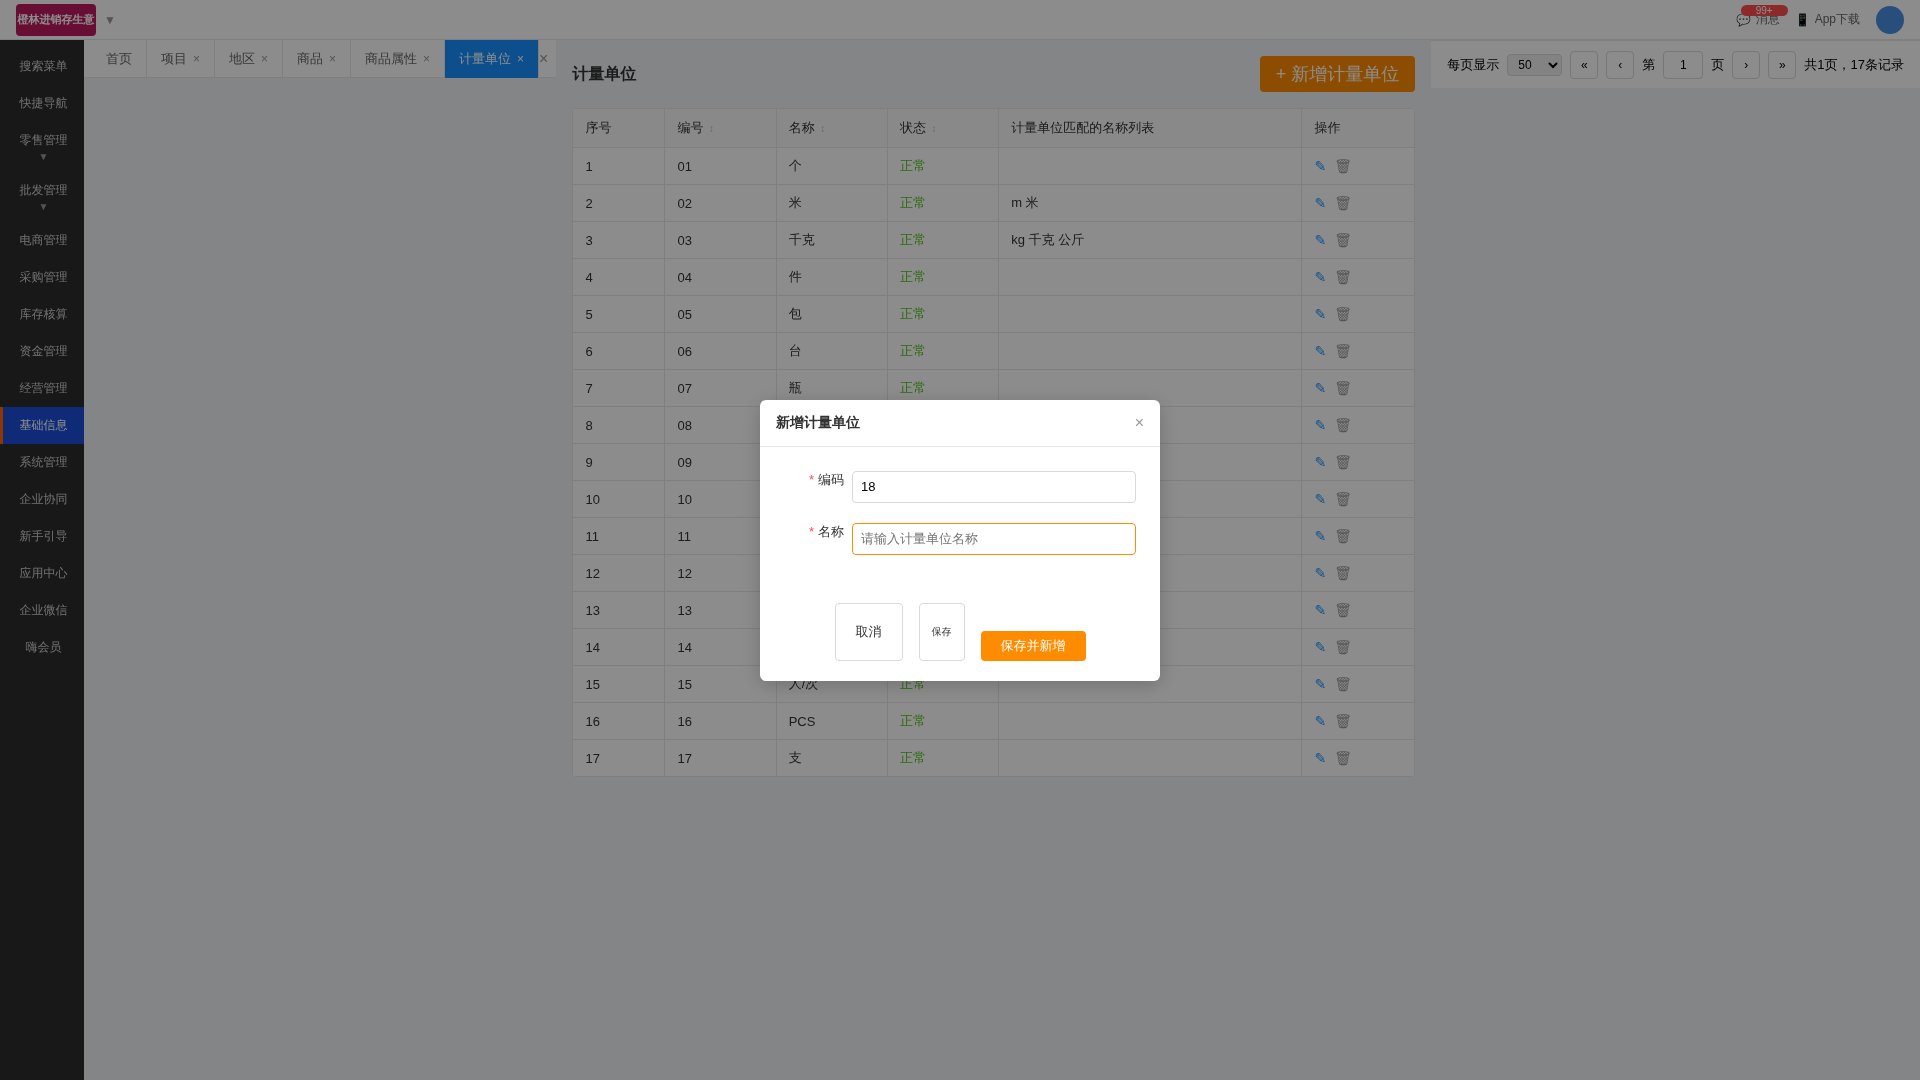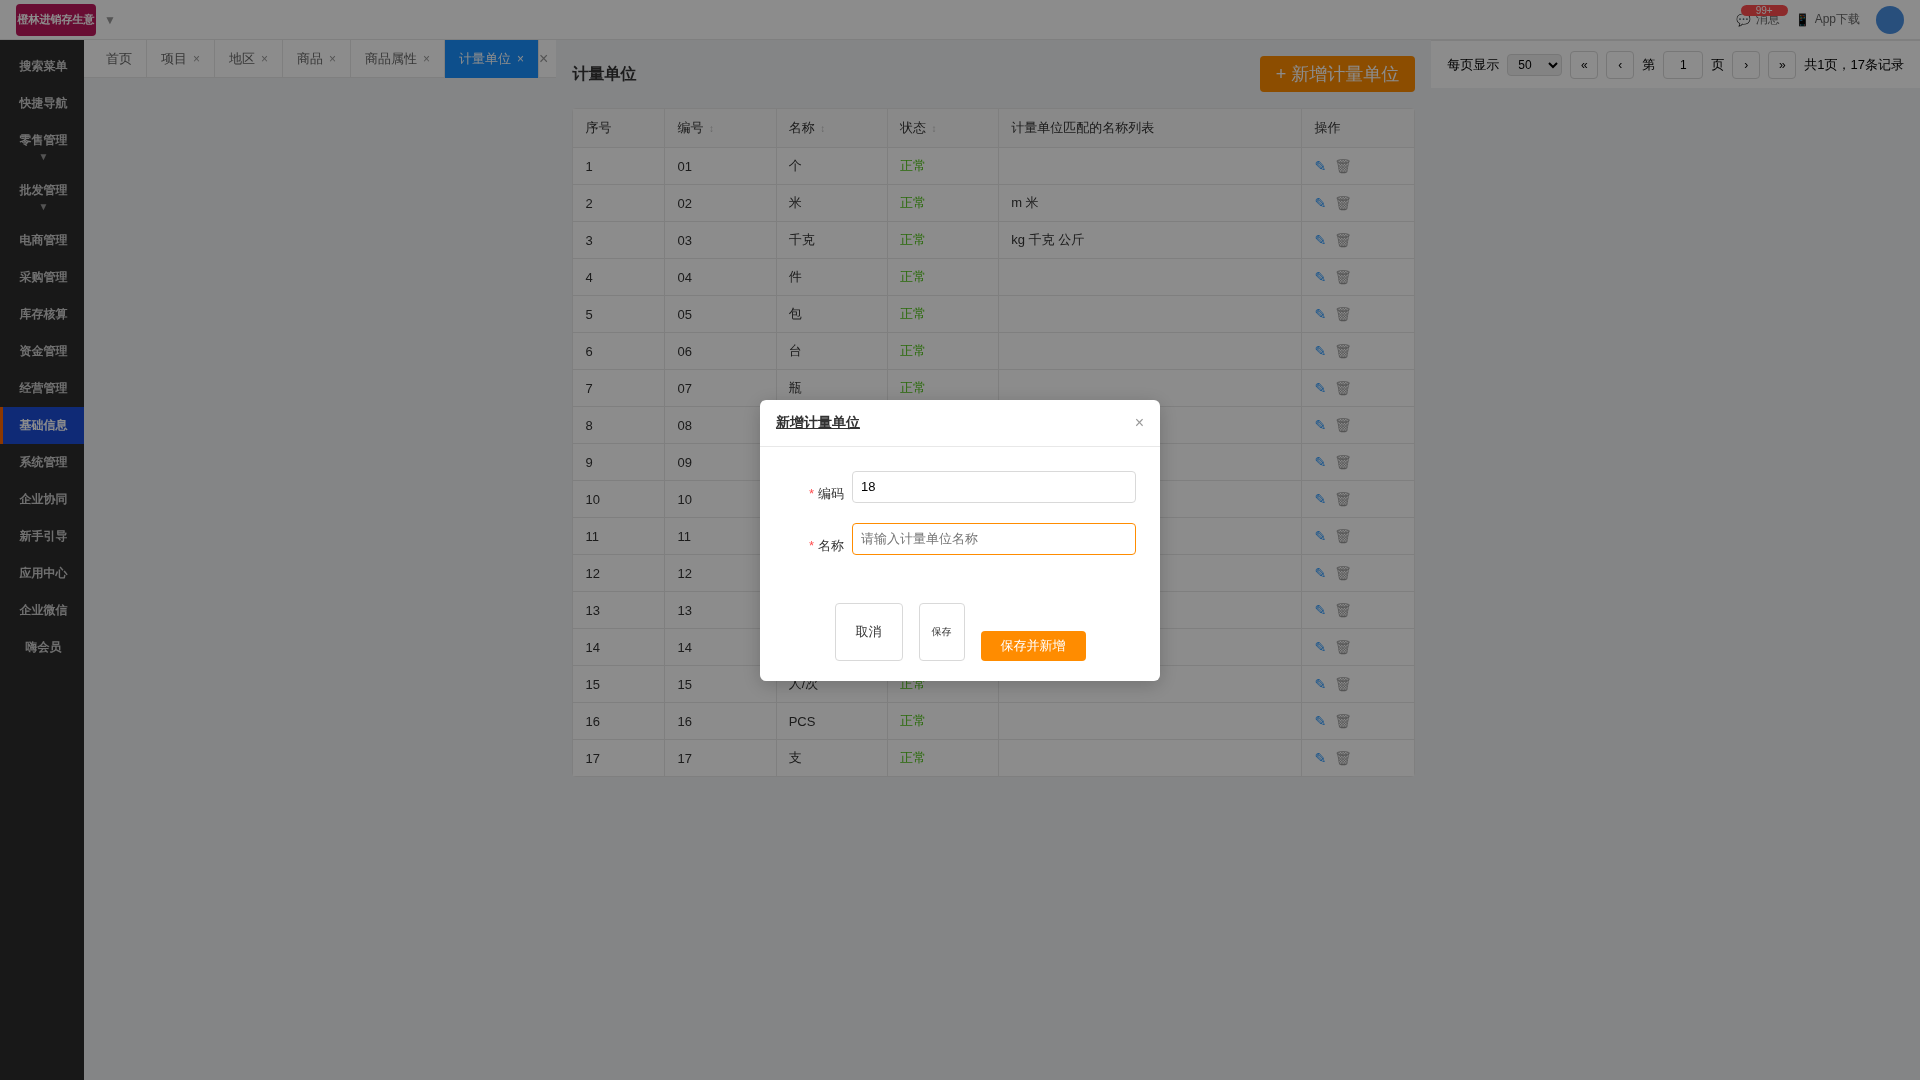--- a/index.html
+++ b/index.html
@@ -82,21 +82,20 @@
       flex-shrink: 0;
     }
     .sidebar-item {
       width: 100%;
       padding: 10px 4px;
       text-align: center;
       color: #ccc;
       font-size: 12px;
       cursor: pointer;
       border-left: 3px solid transparent;
-      font-weight: bold;
     }
     .sidebar-item.active {
       background: #1d4ed8;
       color: #fff;
       border-left: 3px solid #ff6600;
     }
     .sidebar-item.has-sub {
       display: flex;
       flex-direction: column;
       align-items: center;
@@ -282,33 +281,32 @@
       padding: 14px 16px;
       border-bottom: 1px solid #e8e8e8;
       display: flex;
       align-items: center;
       justify-content: space-between;
     }
     .modal-title {
       font-size: 14px;
       font-weight: bold;
       color: #333;
-      text-decoration: underline;
     }
     .modal-close {
       cursor: pointer;
       color: #999;
       font-size: 16px;
     }
     .modal-body {
       padding: 24px 24px 16px;
     }
     .form-row {
       display: flex;
-      align-items: flex-end;
+      align-items: flex-start;
       margin-bottom: 20px;
     }
     .form-label {
       width: 60px;
       text-align: right;
       font-size: 13px;
       color: #333;
       margin-right: 8px;
       flex-shrink: 0;
     }

